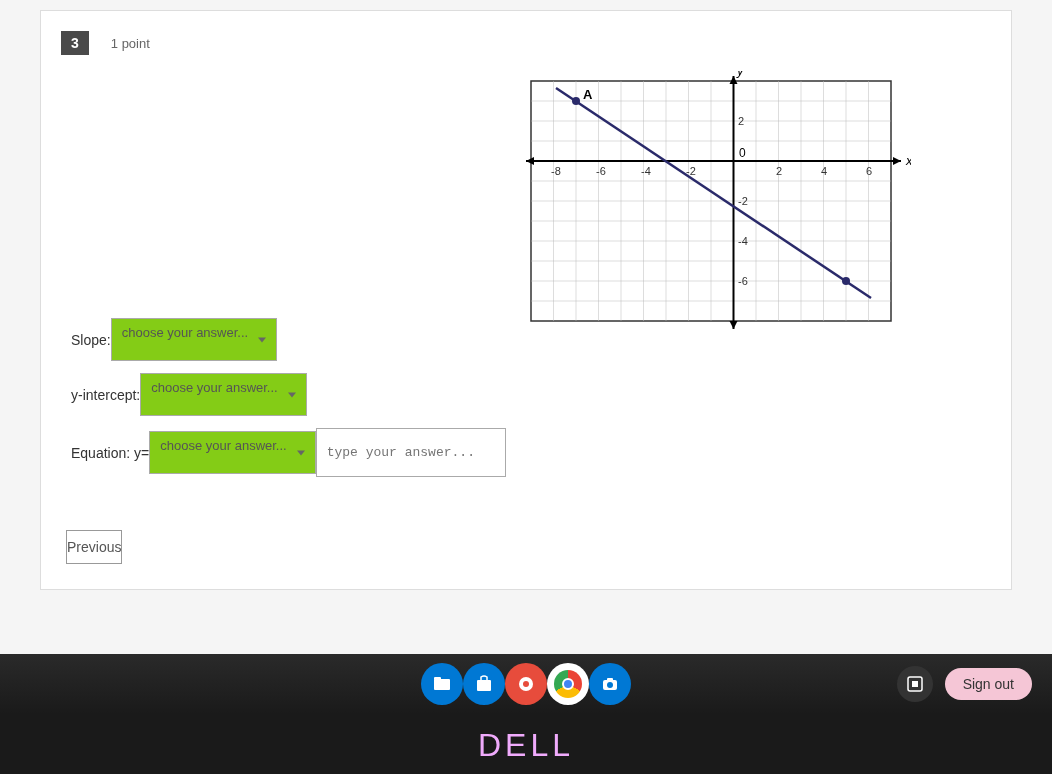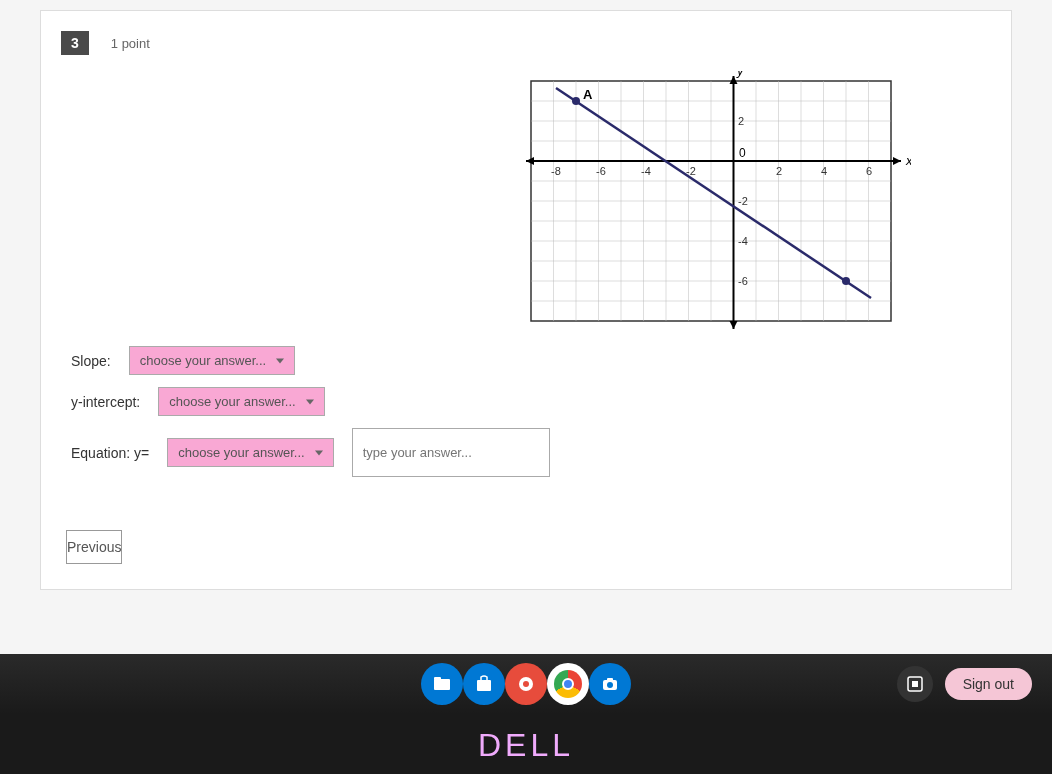--- a/index.html
+++ b/index.html
@@ -46,30 +46,30 @@
     }
     .answer-section {
       position: absolute;
       bottom: 100px;
       left: 30px;
     }
     .answer-row {
       display: flex;
       align-items: center;
       margin-bottom: 12px;
-      gap: 18px;
+      gap: 0;
     }
     .answer-label {
       font-size: 14px;
       color: #333;
     }
     .dropdown {
       border: 1px solid #aaa;
-      background: #f9a8d4;
-      padding: 6px 28px 6px 10px;
+      background: #84cc16;
+      padding: 6px 28px 20px 10px;
       font-size: 13px;
       color: #555;
       position: relative;
       cursor: pointer;
       min-width: 160px;
     }
     .dropdown::after {
       content: '';
       position: absolute;
       right: 10px;
@@ -81,20 +81,21 @@
       border-right: 4px solid transparent;
       border-top: 5px solid #666;
     }
     .text-input {
       border: 1px solid #aaa;
       background: #fff;
       padding: 16px 10px;
       font-size: 13px;
       min-width: 160px;
       color: #555;
+      font-family: Liberation Mono, monospace;
     }
     .previous-btn {
       position: absolute;
       bottom: 25px;
       left: 25px;
       border: 1px solid #999;
       background: #fff;
       padding: 8px 0;
       font-size: 14px;
       color: #555;

